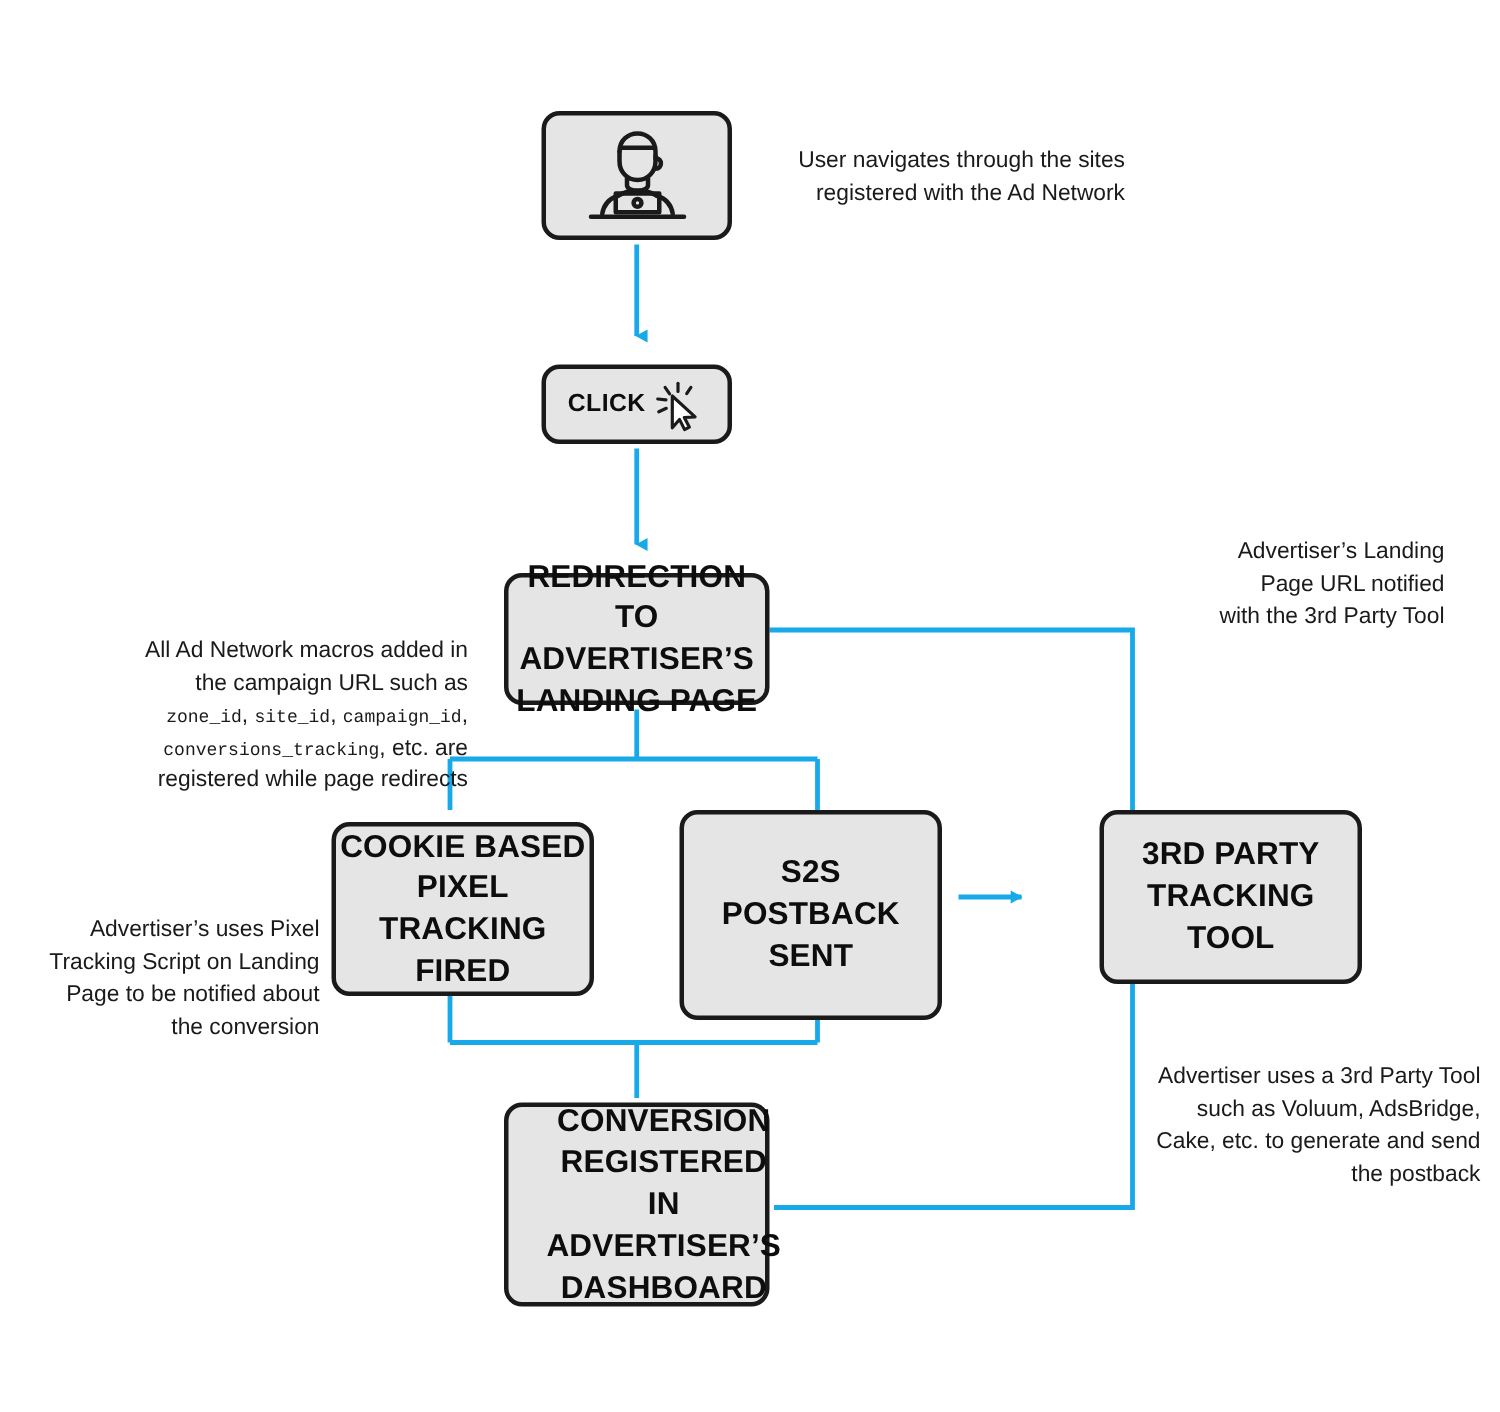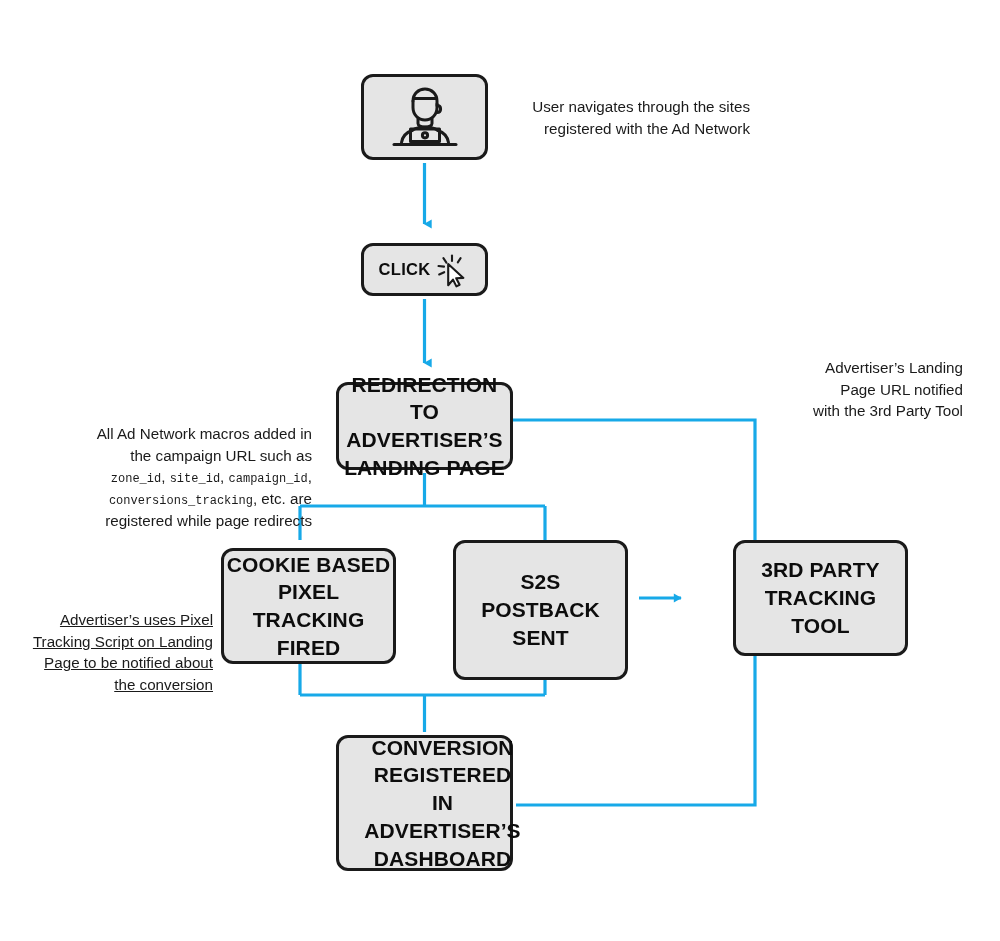--- a/index.html
+++ b/index.html
@@ -66,21 +66,21 @@
   #node-s2s         { left: 453px; top: 540px; width: 175px; height: 140px; }
   #node-thirdparty  { left: 693px; top: 540px; width: 175px; height: 116px; margin-left: 40px; }
   #node-conversion  { left: 336px; top: 735px; width: 177px; height: 136px; padding-left: 36px; }
 
   
   #note-user     { left: 500px; top: 96px;  width: 250px; }
   #note-click    { left: 500px; top: 250px; width: 285px; }
   #note-macros   { left: 80px;  top: 375px; width: 232px; }
   #note-landing  { left: 763px; top: 357px; width: 200px; }
   #note-s2s      { left: 555px; top: 464px; width: 185px; }
-  #note-pixel    { left: 28px;  top: 561px; width: 185px; text-decoration: underline; }
+  #note-pixel    { left: 28px;  top: 561px; width: 185px; }
   #note-postback { left: 765px; top: 707px; width: 222px; }
 
   
   .click-inner {
     display: flex;
     align-items: center;
     justify-content: center;
     gap: 6px;
     width: 100%;
     height: 100%;
@@ -205,14 +205,18 @@
   <div class="note left-align" id="note-landing">Advertiser’s Landing
 Page URL notified
 with the 3rd Party Tool</div>
 
 
   <div class="note right-align" id="note-pixel">Advertiser’s uses Pixel
 Tracking Script on Landing
 Page to be notified about
 the conversion</div>
 
+  <div class="note left-align" id="note-postback">Advertiser uses a 3rd Party Tool
+such as Voluum, AdsBridge,
+Cake, etc. to generate and send
+the postback</div>
 
 </div>
 
 </body></html>

